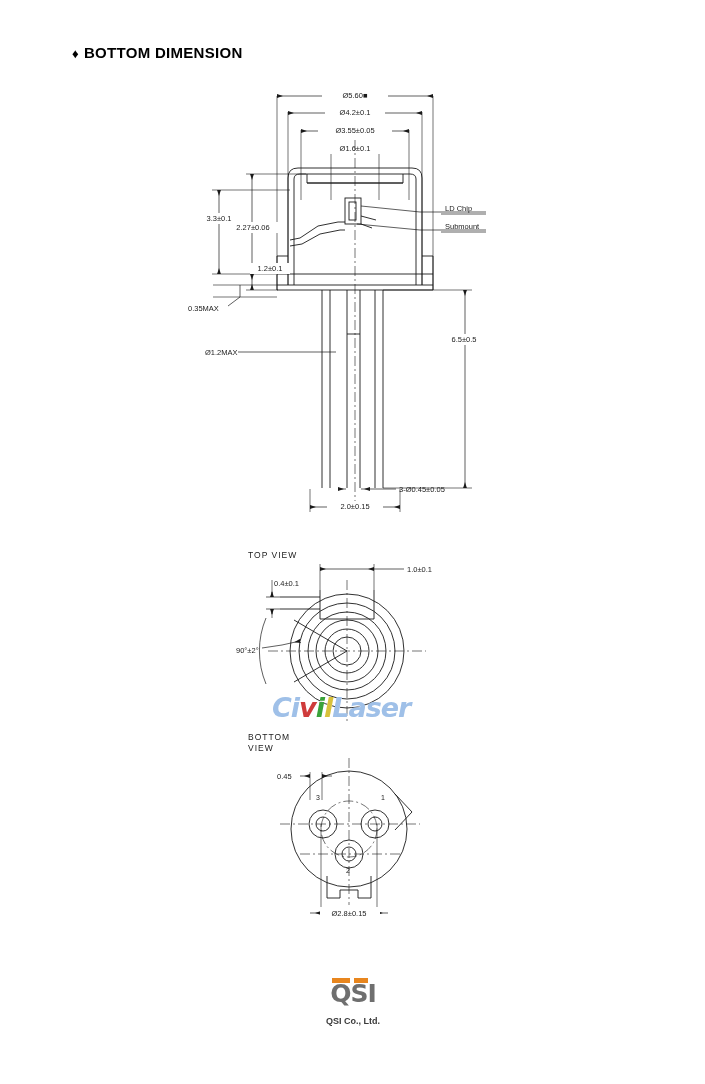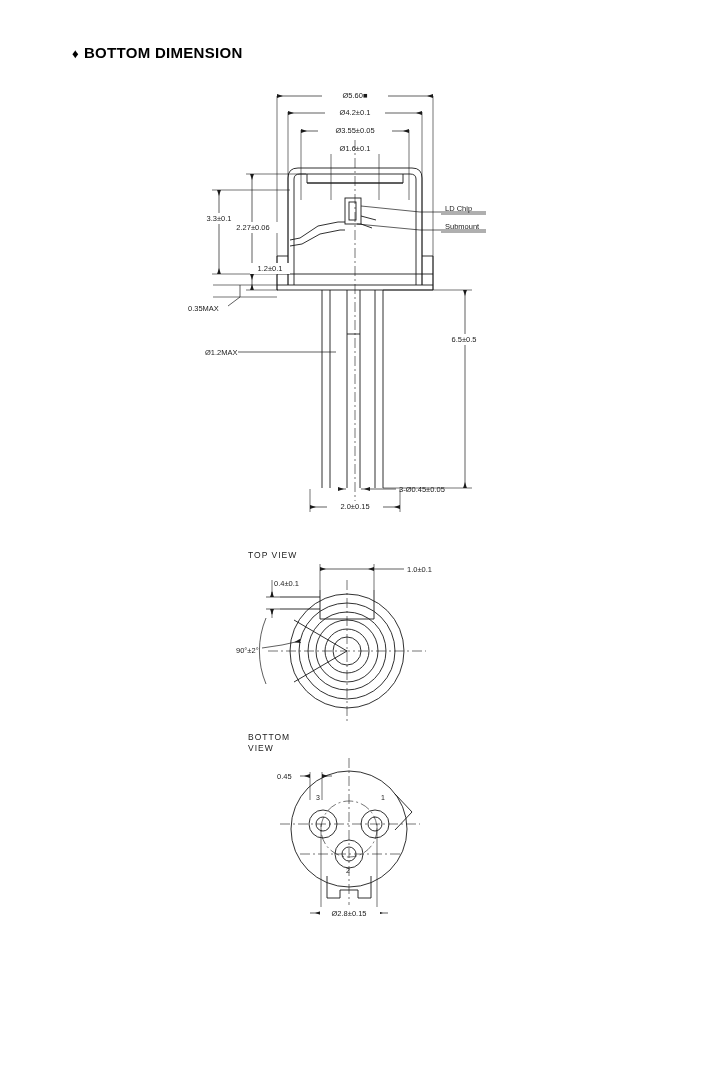--- a/index.html
+++ b/index.html
@@ -271,15 +271,26 @@
         <line class="ext" x1="321" y1="824" x2="321" y2="918"></line>
         <line class="ext" x1="377" y1="824" x2="377" y2="918"></line>
         <line class="lnt" x1="310" y1="913" x2="321" y2="913" marker-end="url(#ar)"></line>
         <line class="lnt" x1="388" y1="913" x2="377" y2="913" marker-end="url(#ar)"></line>
         <rect x="320" y="907" width="60" height="11" fill="#ffffff"></rect>
         <text class="dimtxt" x="349" y="916" text-anchor="middle">Ø2.8±0.15</text>
       </g>
     </svg>
   </div>
 
-
+  <div class="wm">
+    <span>Ci</span><span class="v1">v</span><span class="v2">i</span><span class="v3">l</span><span>Laser</span>
+  </div>
+
+  <div class="logo">
+    <span class="logo-mark">
+      <span class="logo-cap"></span>
+      <span class="logo-cap2"></span>
+      <span class="logo-txt">QSI</span>
+    </span>
+    <span class="logo-name">QSI Co., Ltd.</span>
+  </div>
 
 </div>
 
 </body></html>

